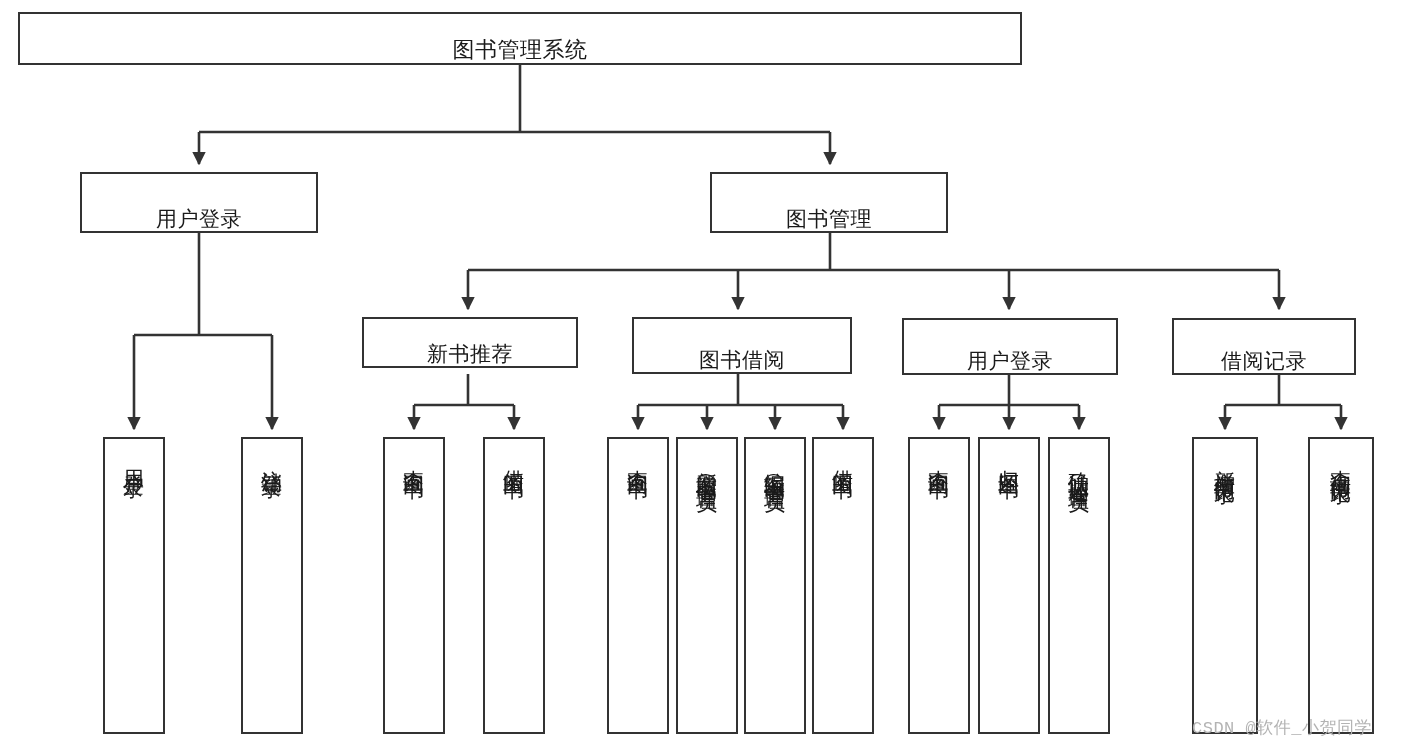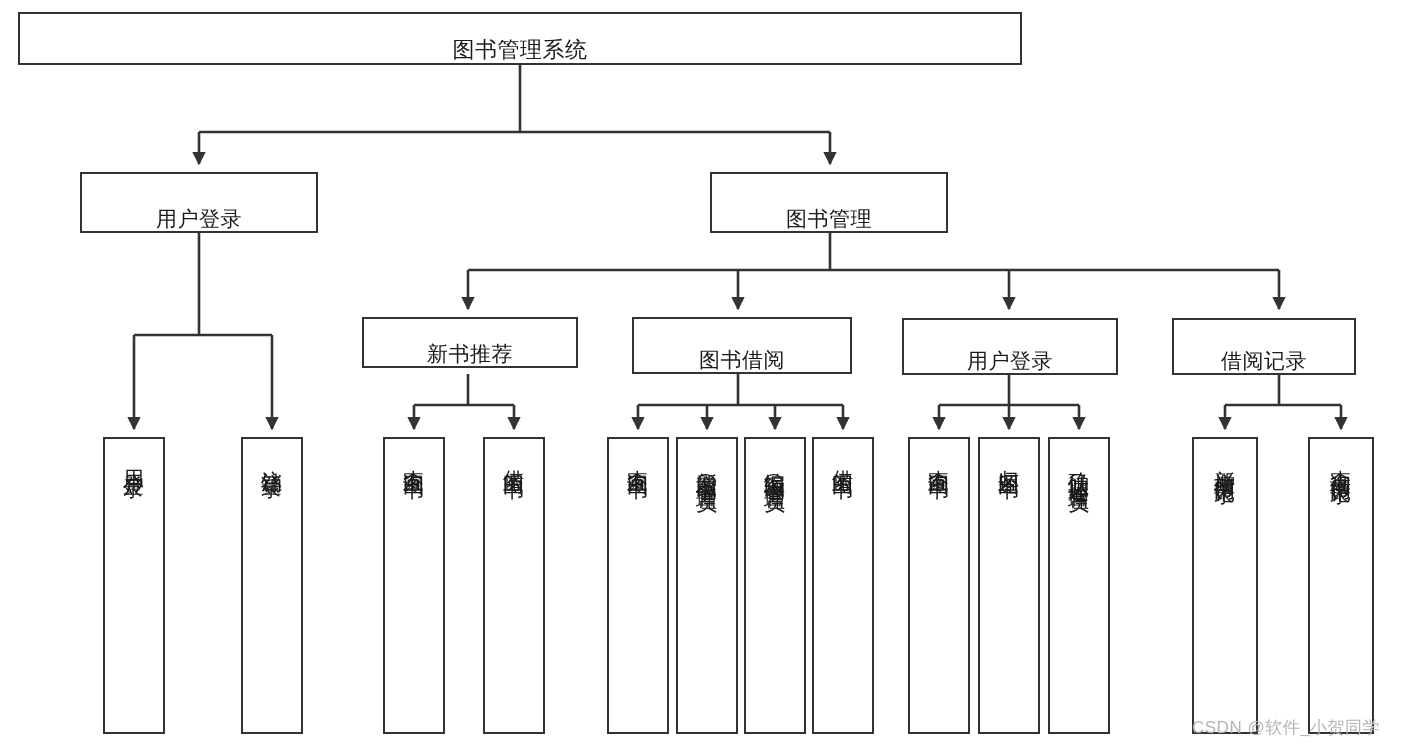--- a/index.html
+++ b/index.html
@@ -66,20 +66,21 @@
   }
   .node.vert.tall .label {
     padding-top: 2px;
   }
   .watermark {
     position: absolute;
     font-size: 17px;
     color: #b3b3b3;
     white-space: nowrap;
     letter-spacing: 0.5px;
+    font-family: Liberation Mono, monospace;
   }
 </style>
 </head>
 <body>
 
 <div id="canvas">
 
   <svg class="lines" viewBox="0 0 1405 747" xmlns="http://www.w3.org/2000/svg">
     <defs>
       <marker id="arrow" viewBox="0 0 10 10" refX="9" refY="5" markerWidth="5.2" markerHeight="5.2" orient="auto-start-reverse">

